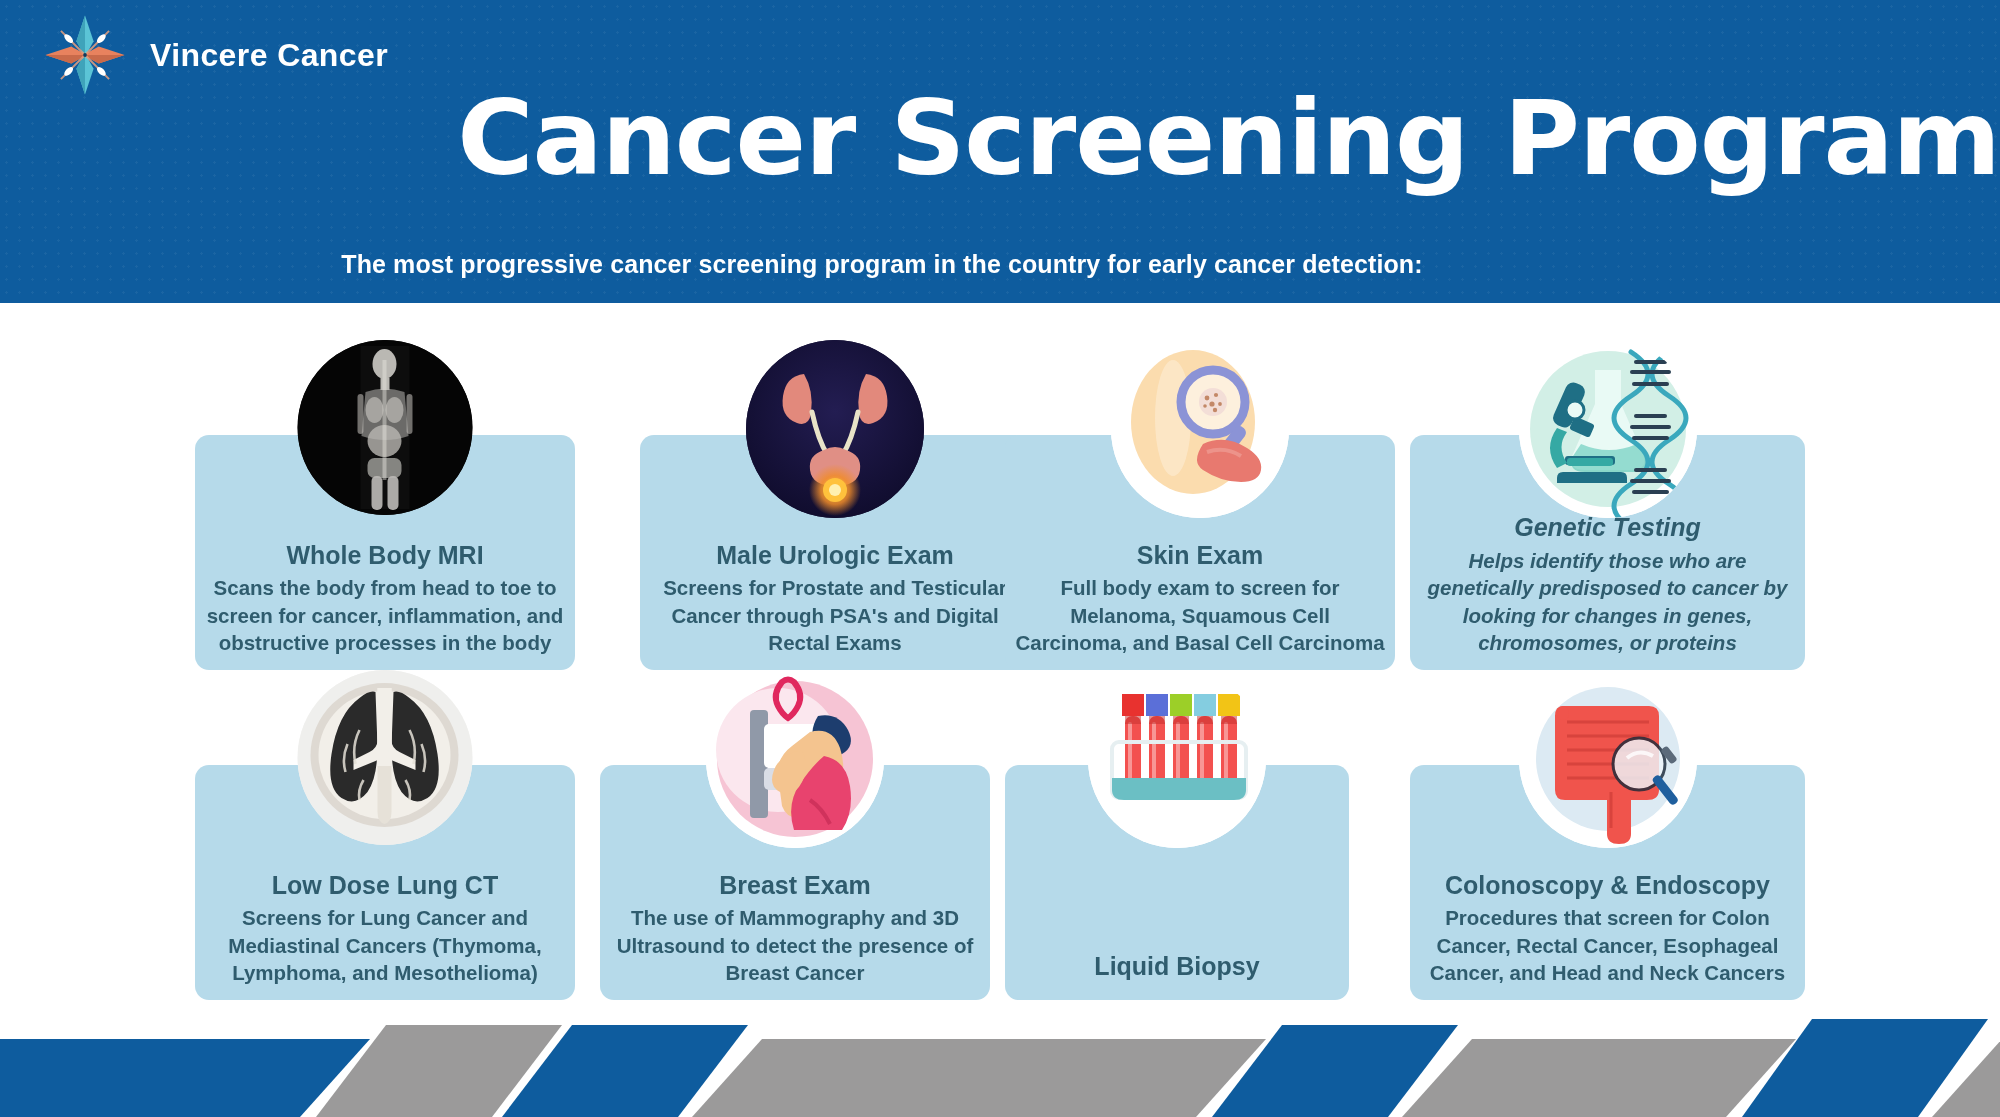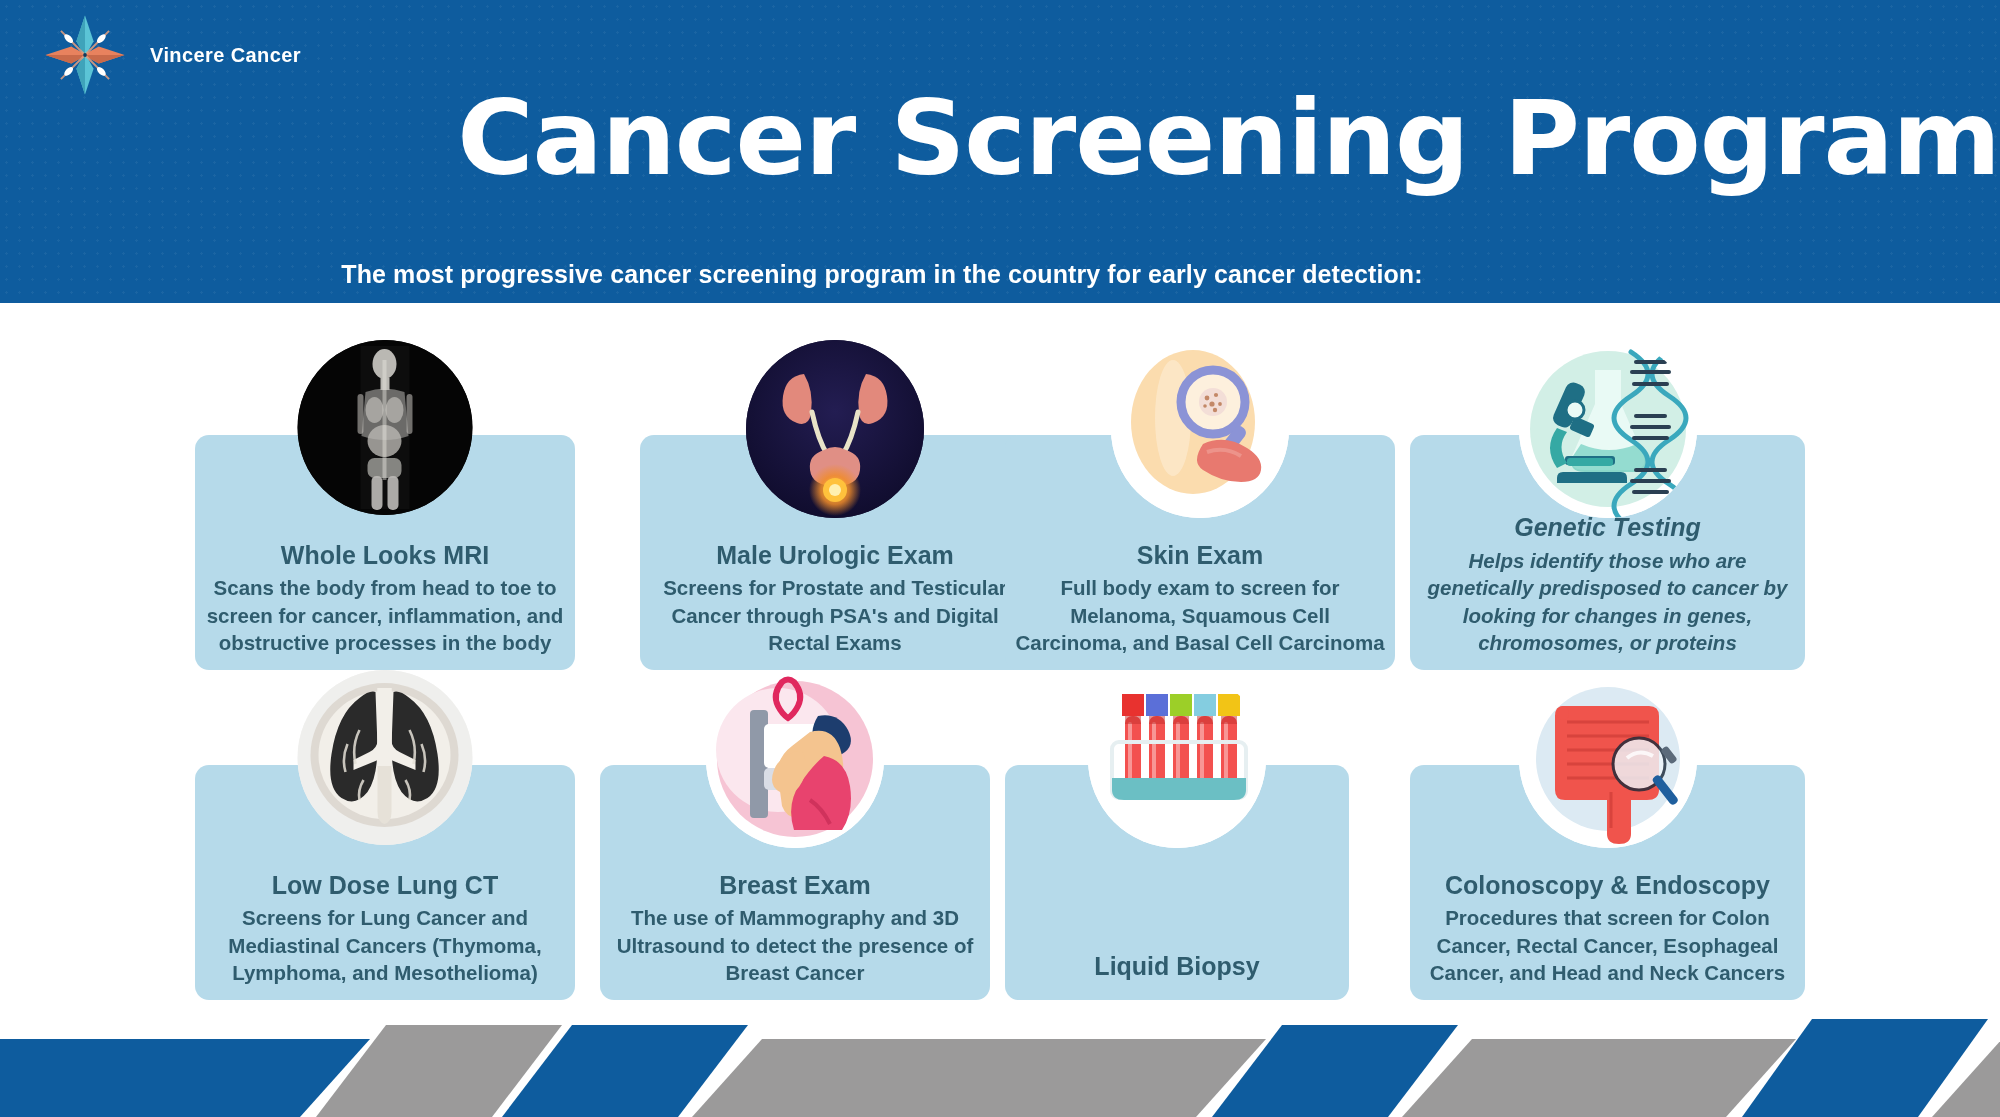--- a/index.html
+++ b/index.html
@@ -18,32 +18,32 @@
     background:#0E5C9E;
     background-image:radial-gradient(rgba(255,255,255,.055) 1px, transparent 1.4px);
     background-size:13px 13px;
     overflow:hidden;
   }
   .brand{
     position:absolute;left:42px;top:12px;display:flex;align-items:center;gap:22px;
   }
   .logo{width:86px;height:86px;display:block;}
   .brand-name{
-    color:#ffffff;font-size:20px;font-weight:bold;letter-spacing:.4px;
+    color:#ffffff;font-size:32px;font-weight:bold;letter-spacing:.4px;
     font-family:"Liberation Sans", sans-serif;
   }
   .main-title{
     position:absolute;left:0;top:85px;width:2000px;text-align:right;
     color:#ffffff;font-size:104px;font-weight:bold;line-height:1.02;
     letter-spacing:-1px;
     font-family:"DejaVu Sans", sans-serif;
     white-space:nowrap;
   }
   .subtitle{
-    position:absolute;left:0;top:260px;width:1764px;text-align:center;
+    position:absolute;left:0;top:250px;width:1764px;text-align:center;
     color:#ffffff;font-size:25px;font-weight:bold;letter-spacing:.1px;
     font-family:"Liberation Sans", sans-serif;white-space:nowrap;
   }
 
   
   .grid{position:absolute;left:0;top:303px;width:2000px;height:712px;}
   .card{
     position:absolute;
     background:#B6DAEA;
     border-radius:14px;
@@ -124,21 +124,21 @@
             <rect x="70" y="118" width="34" height="20" rx="7" opacity=".7"></rect>
             <rect x="74" y="136" width="11" height="34" rx="5" opacity=".92"></rect>
             <rect x="90" y="136" width="11" height="34" rx="5" opacity=".92"></rect>
             <rect x="60" y="54" width="6" height="40" rx="3" opacity=".6"></rect>
             <rect x="109" y="54" width="6" height="40" rx="3" opacity=".6"></rect>
           </g>
           <rect x="85" y="20" width="4" height="120" fill="#e8e6e0" opacity=".45"></rect>
         </svg>
       </div>
       <div class="card-inner">
-        <div class="card-title">Whole Looks MRI</div>
+        <div class="card-title">Whole Body MRI</div>
         <div class="card-desc">Scans the body from head to toe to screen for cancer, inflammation, and obstructive processes in the body</div>
       </div>
     </div>
 
     <div class="card" style="left:600px;top:132px;width:390px;height:235px;margin-left:40px;">
       <div class="icon-circle" style="top:-95px;width:178px;height:178px;background:#120f33;">
         <svg viewBox="0 0 178 178" width="178" height="178">
           <defs>
             <radialGradient id="navyg" cx="50%" cy="40%" r="70%">
               <stop offset="0%" stop-color="#231d52"></stop>

